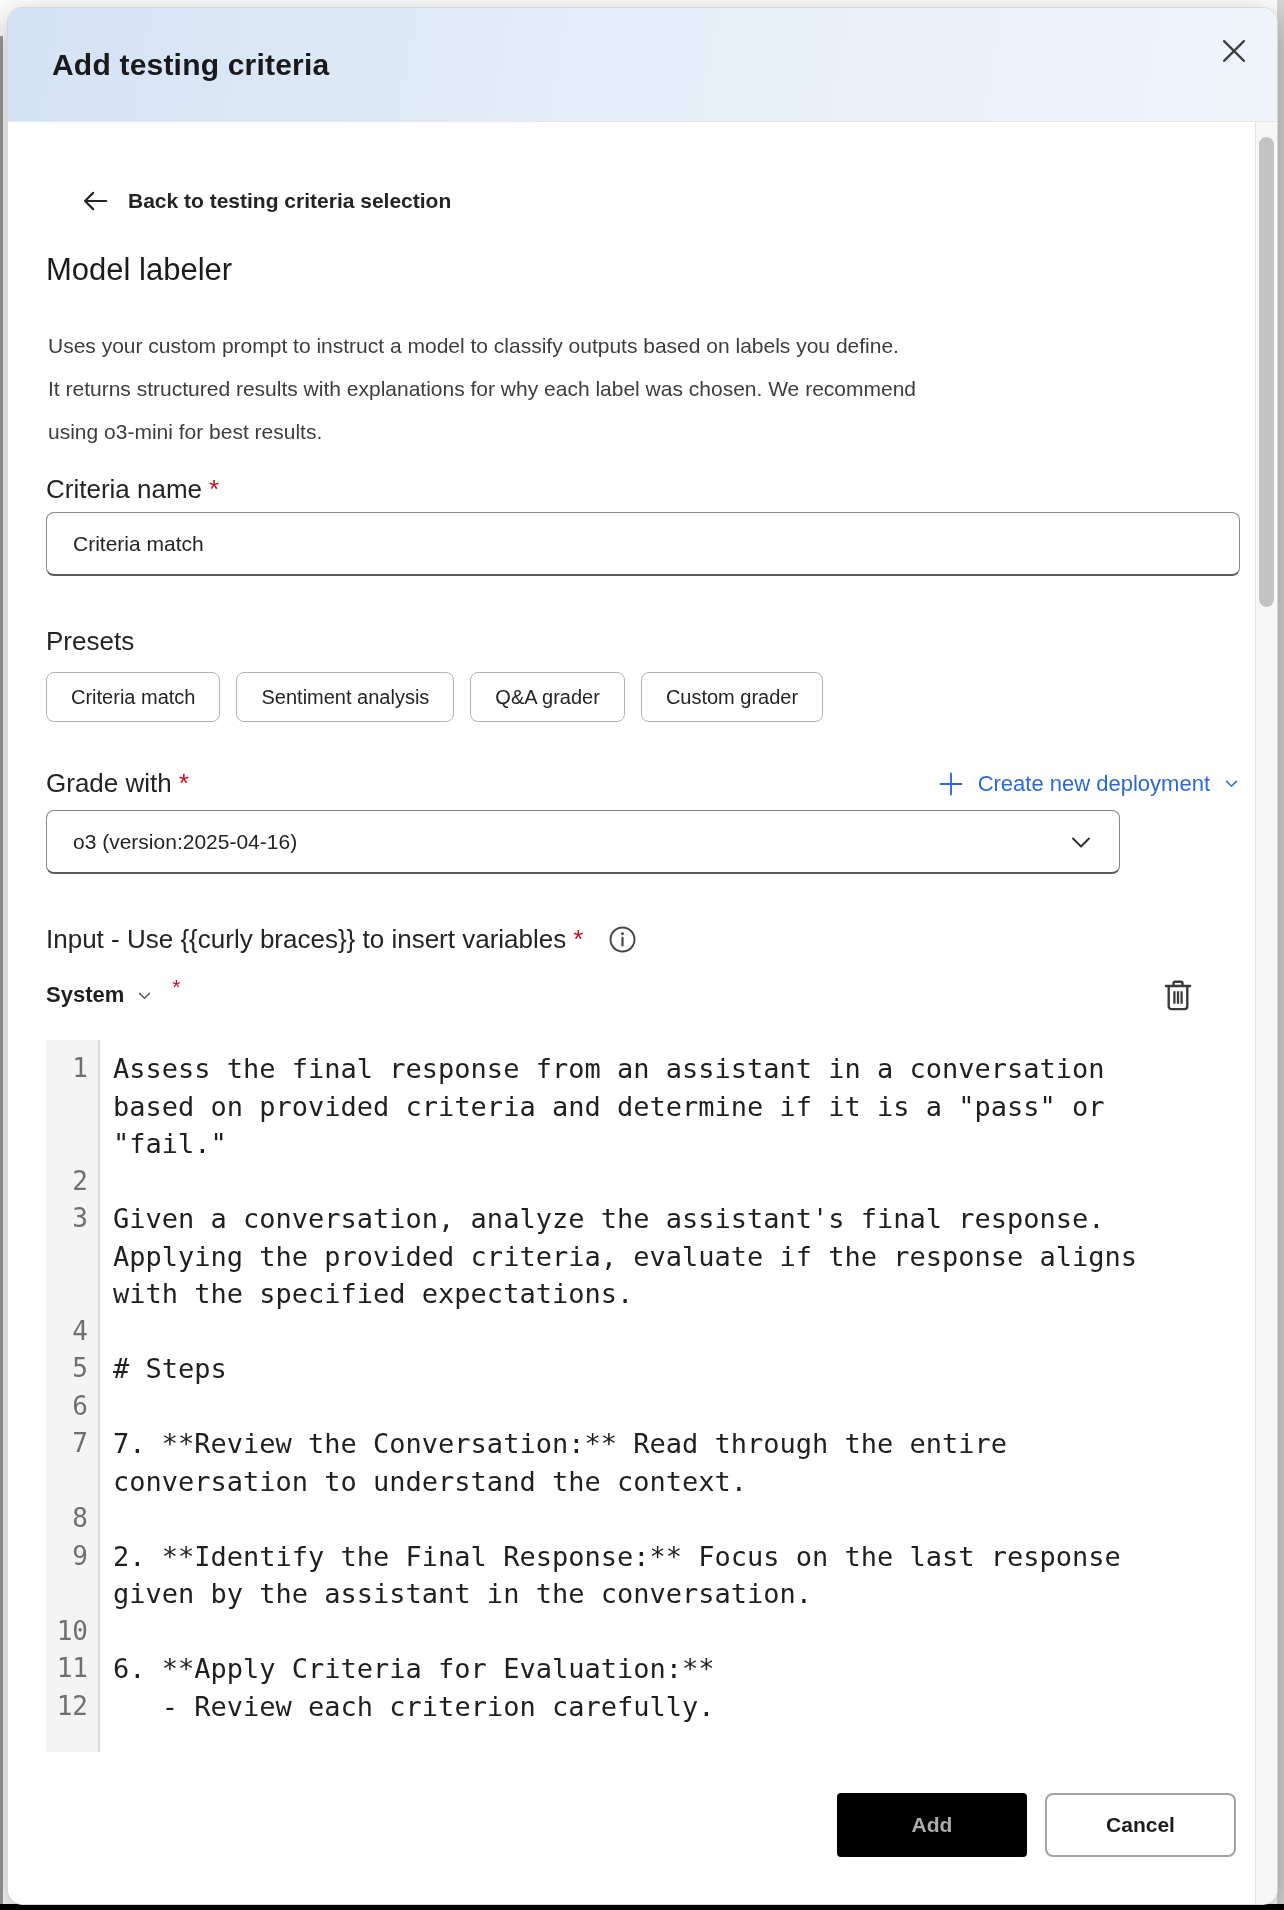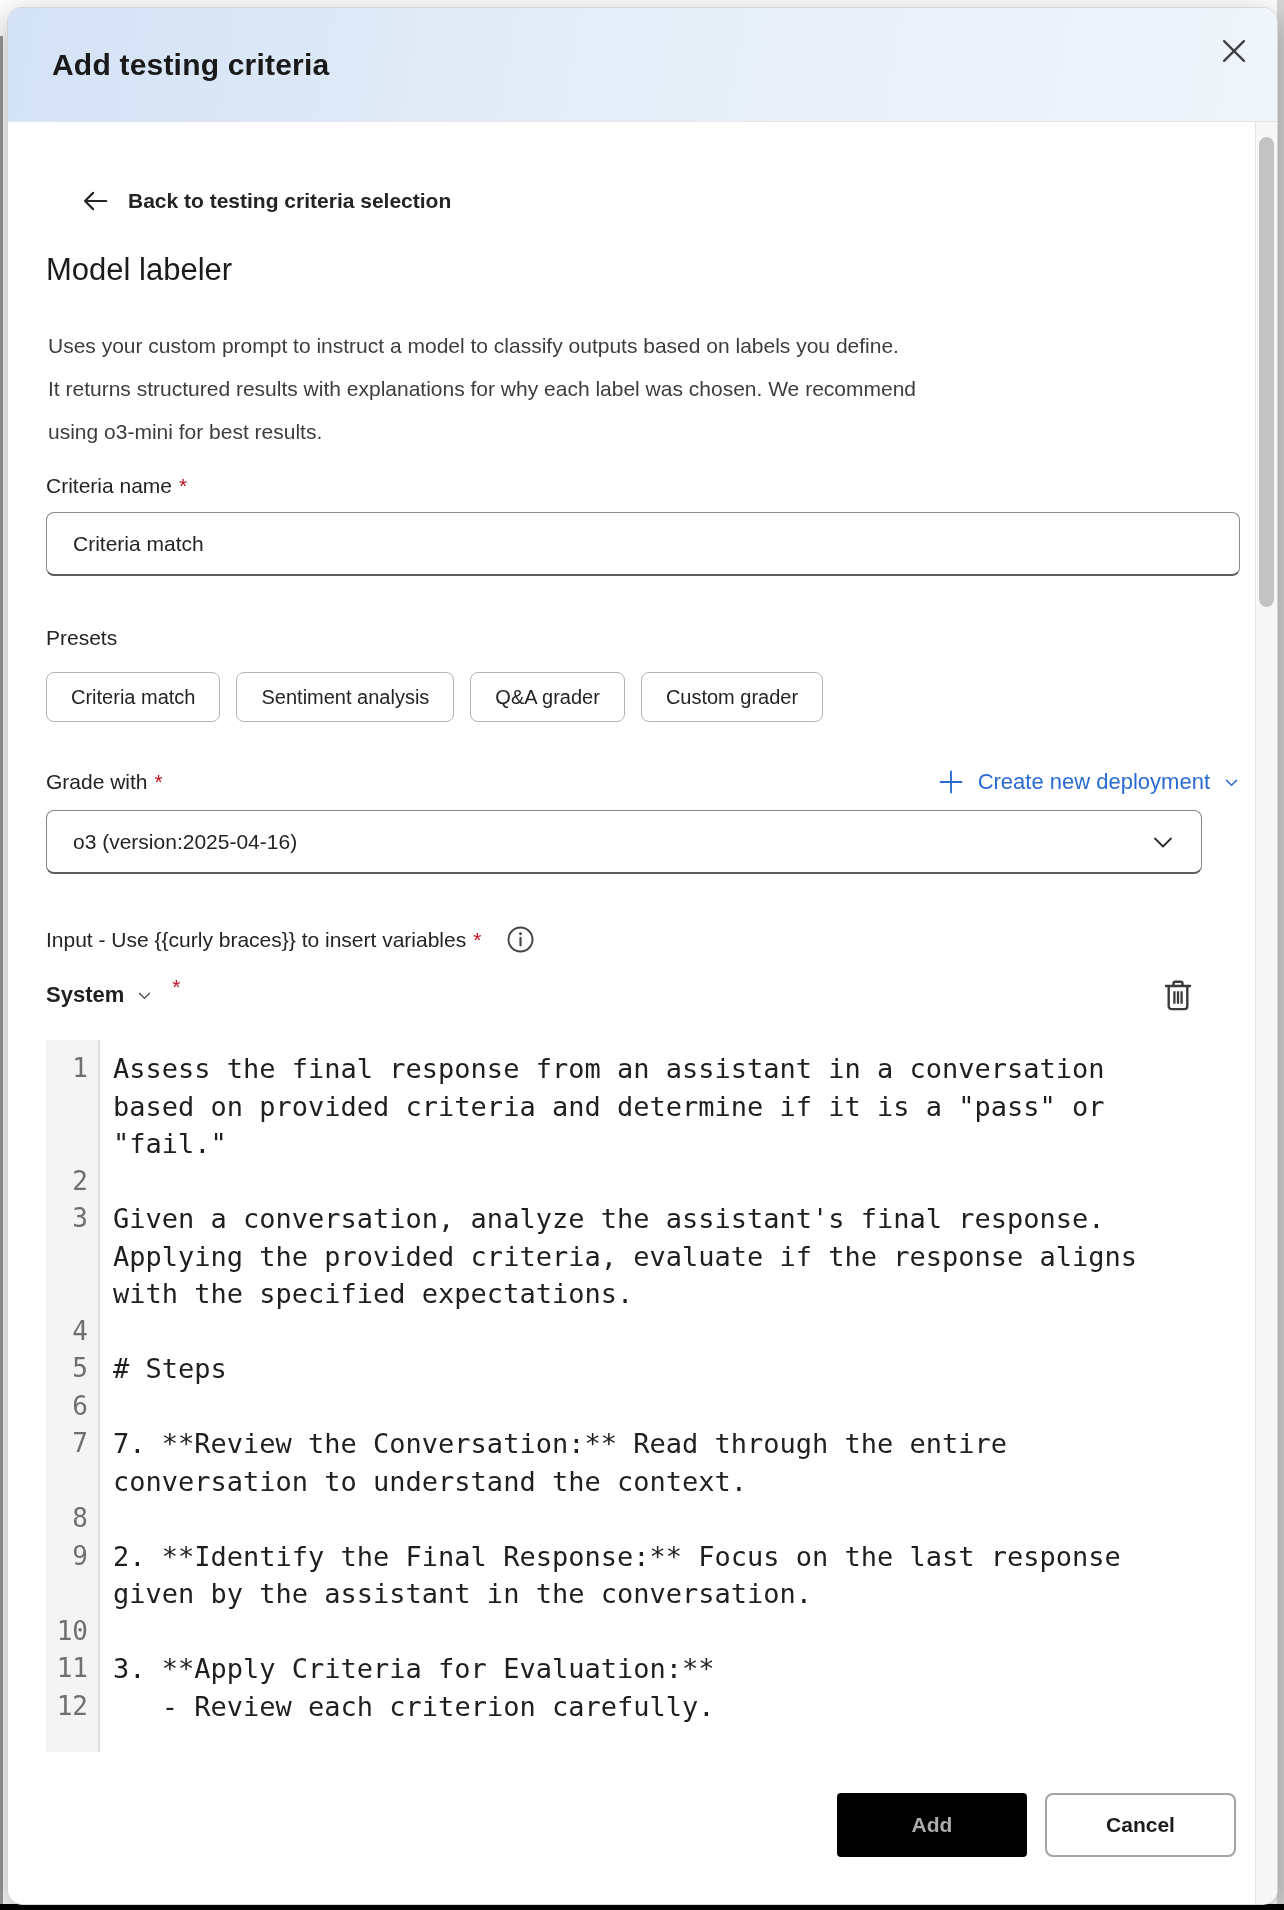--- a/index.html
+++ b/index.html
@@ -13,35 +13,35 @@
   .header{position:absolute;left:0;top:0;width:100%;height:114px;
     background:linear-gradient(100deg,#d3e2f5 0%,#e4edf8 45%,#f0f5fc 100%);
     border-bottom:1px solid #e6e6e6;display:flex;align-items:center;box-sizing:border-box;}
   .title{margin-left:44px;font-size:30px;font-weight:700;color:#191919;letter-spacing:.2px;}
   .close{position:absolute;right:20px;top:20px;width:46px;height:46px;background:transparent;
     border:none;padding:6px;cursor:pointer;}
   .back-row{position:absolute;left:70px;top:178px;display:flex;align-items:center;gap:16px;cursor:pointer;}
   .back-row span{font-size:21px;font-weight:700;color:#242424;}
   .h-model{position:absolute;left:38px;top:244px;font-size:31px;font-weight:400;color:#1b1b1b;}
   .desc{position:absolute;left:40px;top:316px;width:1175px;font-size:21px;line-height:43px;color:#3d3d3d;}
-  .lbl{font-size:21px;color:#242424;}
+  .lbl{font-size:26px;color:#242424;}
   .req{color:#c50f1f;margin-left:7px;}
   .lbl-criteria{position:absolute;left:38px;top:466px;}
   .input-box{position:absolute;left:38px;top:504px;width:1194px;height:64px;box-sizing:border-box;
     border:1px solid #8b8b8b;border-bottom:2px solid #5c5c5c;border-radius:8px;
     display:flex;align-items:center;padding-left:26px;font-size:21px;color:#242424;background:#fff;}
   .lbl-presets{position:absolute;left:38px;top:618px;}
   .pills{position:absolute;left:38px;top:664px;display:flex;gap:16px;}
   .pill{height:50px;padding:0 24px;background:#fff;border:1px solid #b3b3b3;border-radius:8px;
     font-size:20px;color:#242424;display:flex;align-items:center;cursor:pointer;font-family:inherit;}
   .grade-row{position:absolute;left:38px;top:760px;width:1194px;display:flex;
     justify-content:space-between;align-items:center;}
   .create-link{display:flex;align-items:center;gap:13px;cursor:pointer;background:none;border:none;padding:0;text-align:right;}
   .create-link span{font-size:22px;color:#2a6bd2;font-family:inherit;}
-  .select-box{position:absolute;left:38px;top:802px;width:1156px;height:64px;box-sizing:border-box;
+  .select-box{position:absolute;left:38px;top:802px;width:1074px;height:64px;box-sizing:border-box;
     border:1px solid #868686;border-bottom:2px solid #5c5c5c;border-radius:8px;background:#fff;
     display:flex;align-items:center;justify-content:space-between;padding:0 26px;font-size:21px;
     color:#242424;cursor:pointer;}
   .vars-row{position:absolute;left:38px;top:916px;display:flex;align-items:center;gap:24px;}
   .system-row{position:absolute;left:38px;top:966px;width:1194px;display:flex;
     align-items:center;justify-content:space-between;}
   .system-left{display:flex;align-items:center;gap:12px;}
   .system-left b{font-size:22px;font-weight:700;color:#1f1f1f;}
   .system-left .req{position:relative;top:-8px;font-size:21px;}
   .trash-btn{background:none;border:none;padding:2px;margin-right:42px;cursor:pointer;}
@@ -204,21 +204,21 @@
           <div class="code-row">
             <span class="ln">9</span>
             <span class="ct">2. **Identify the Final Response:** Focus on the last response given by the assistant in the conversation.</span>
           </div>
           <div class="code-row">
             <span class="ln">10</span>
             <span class="ct"></span>
           </div>
           <div class="code-row">
             <span class="ln">11</span>
-            <span class="ct">3. **Apply Criteria for Evaluation:**</span>
+            <span class="ct">6. **Apply Criteria for Evaluation:**</span>
           </div>
           <div class="code-row">
             <span class="ln">12</span>
             <span class="ct">   - Review each criterion carefully.</span>
           </div>
         </div>
     </div>
 
     <button class="btn-add" disabled="">Add</button>
     <button class="btn-cancel">Cancel</button>

